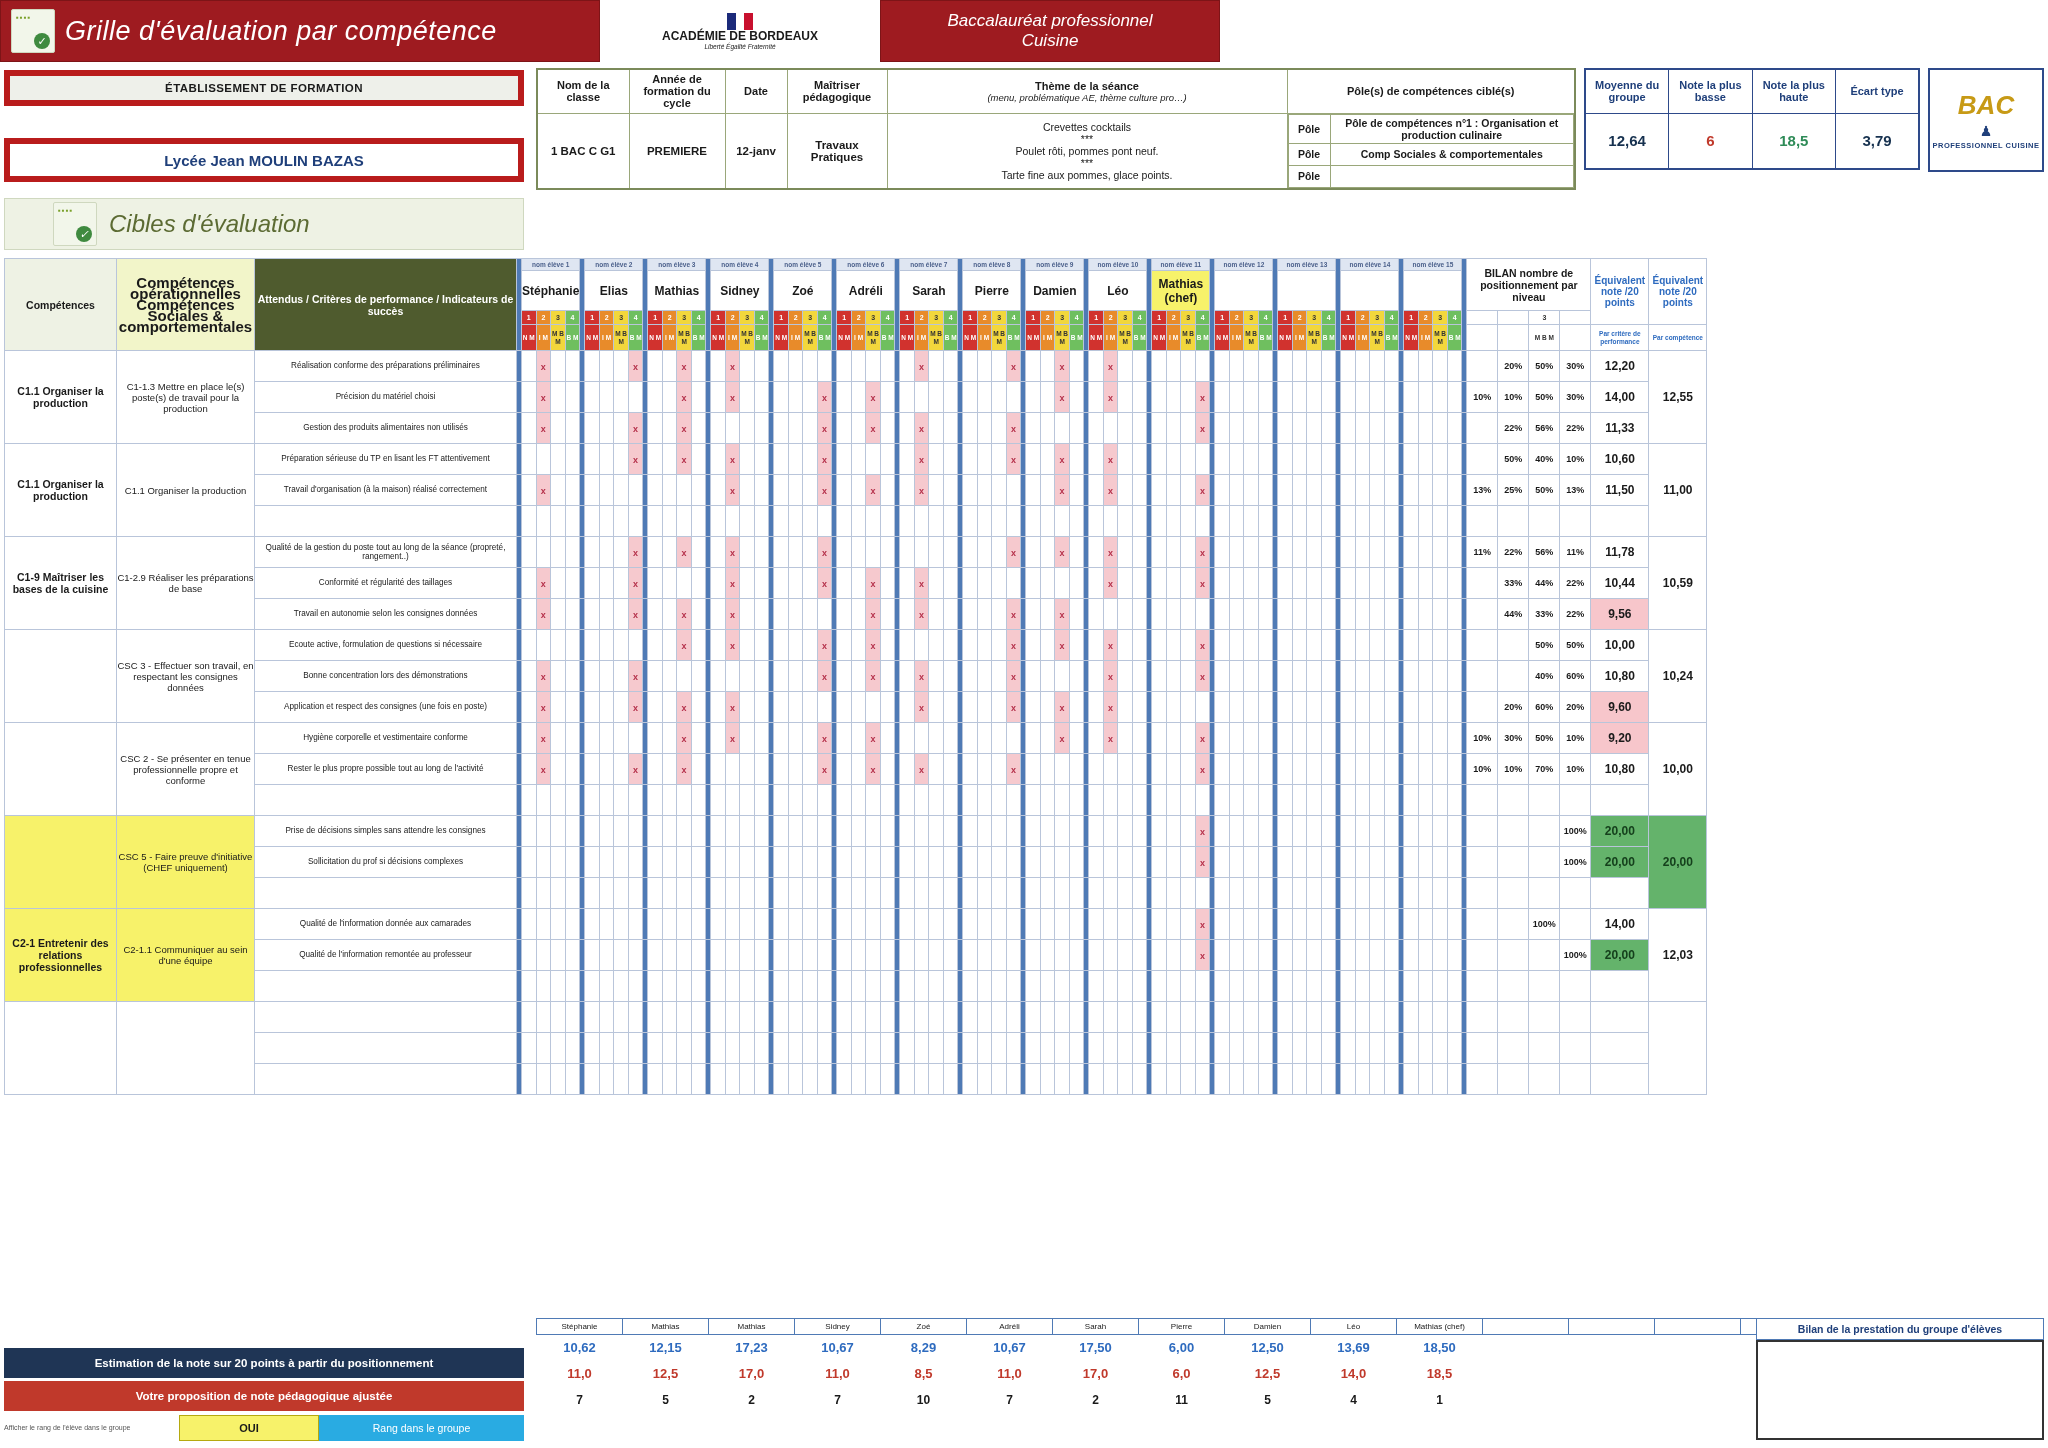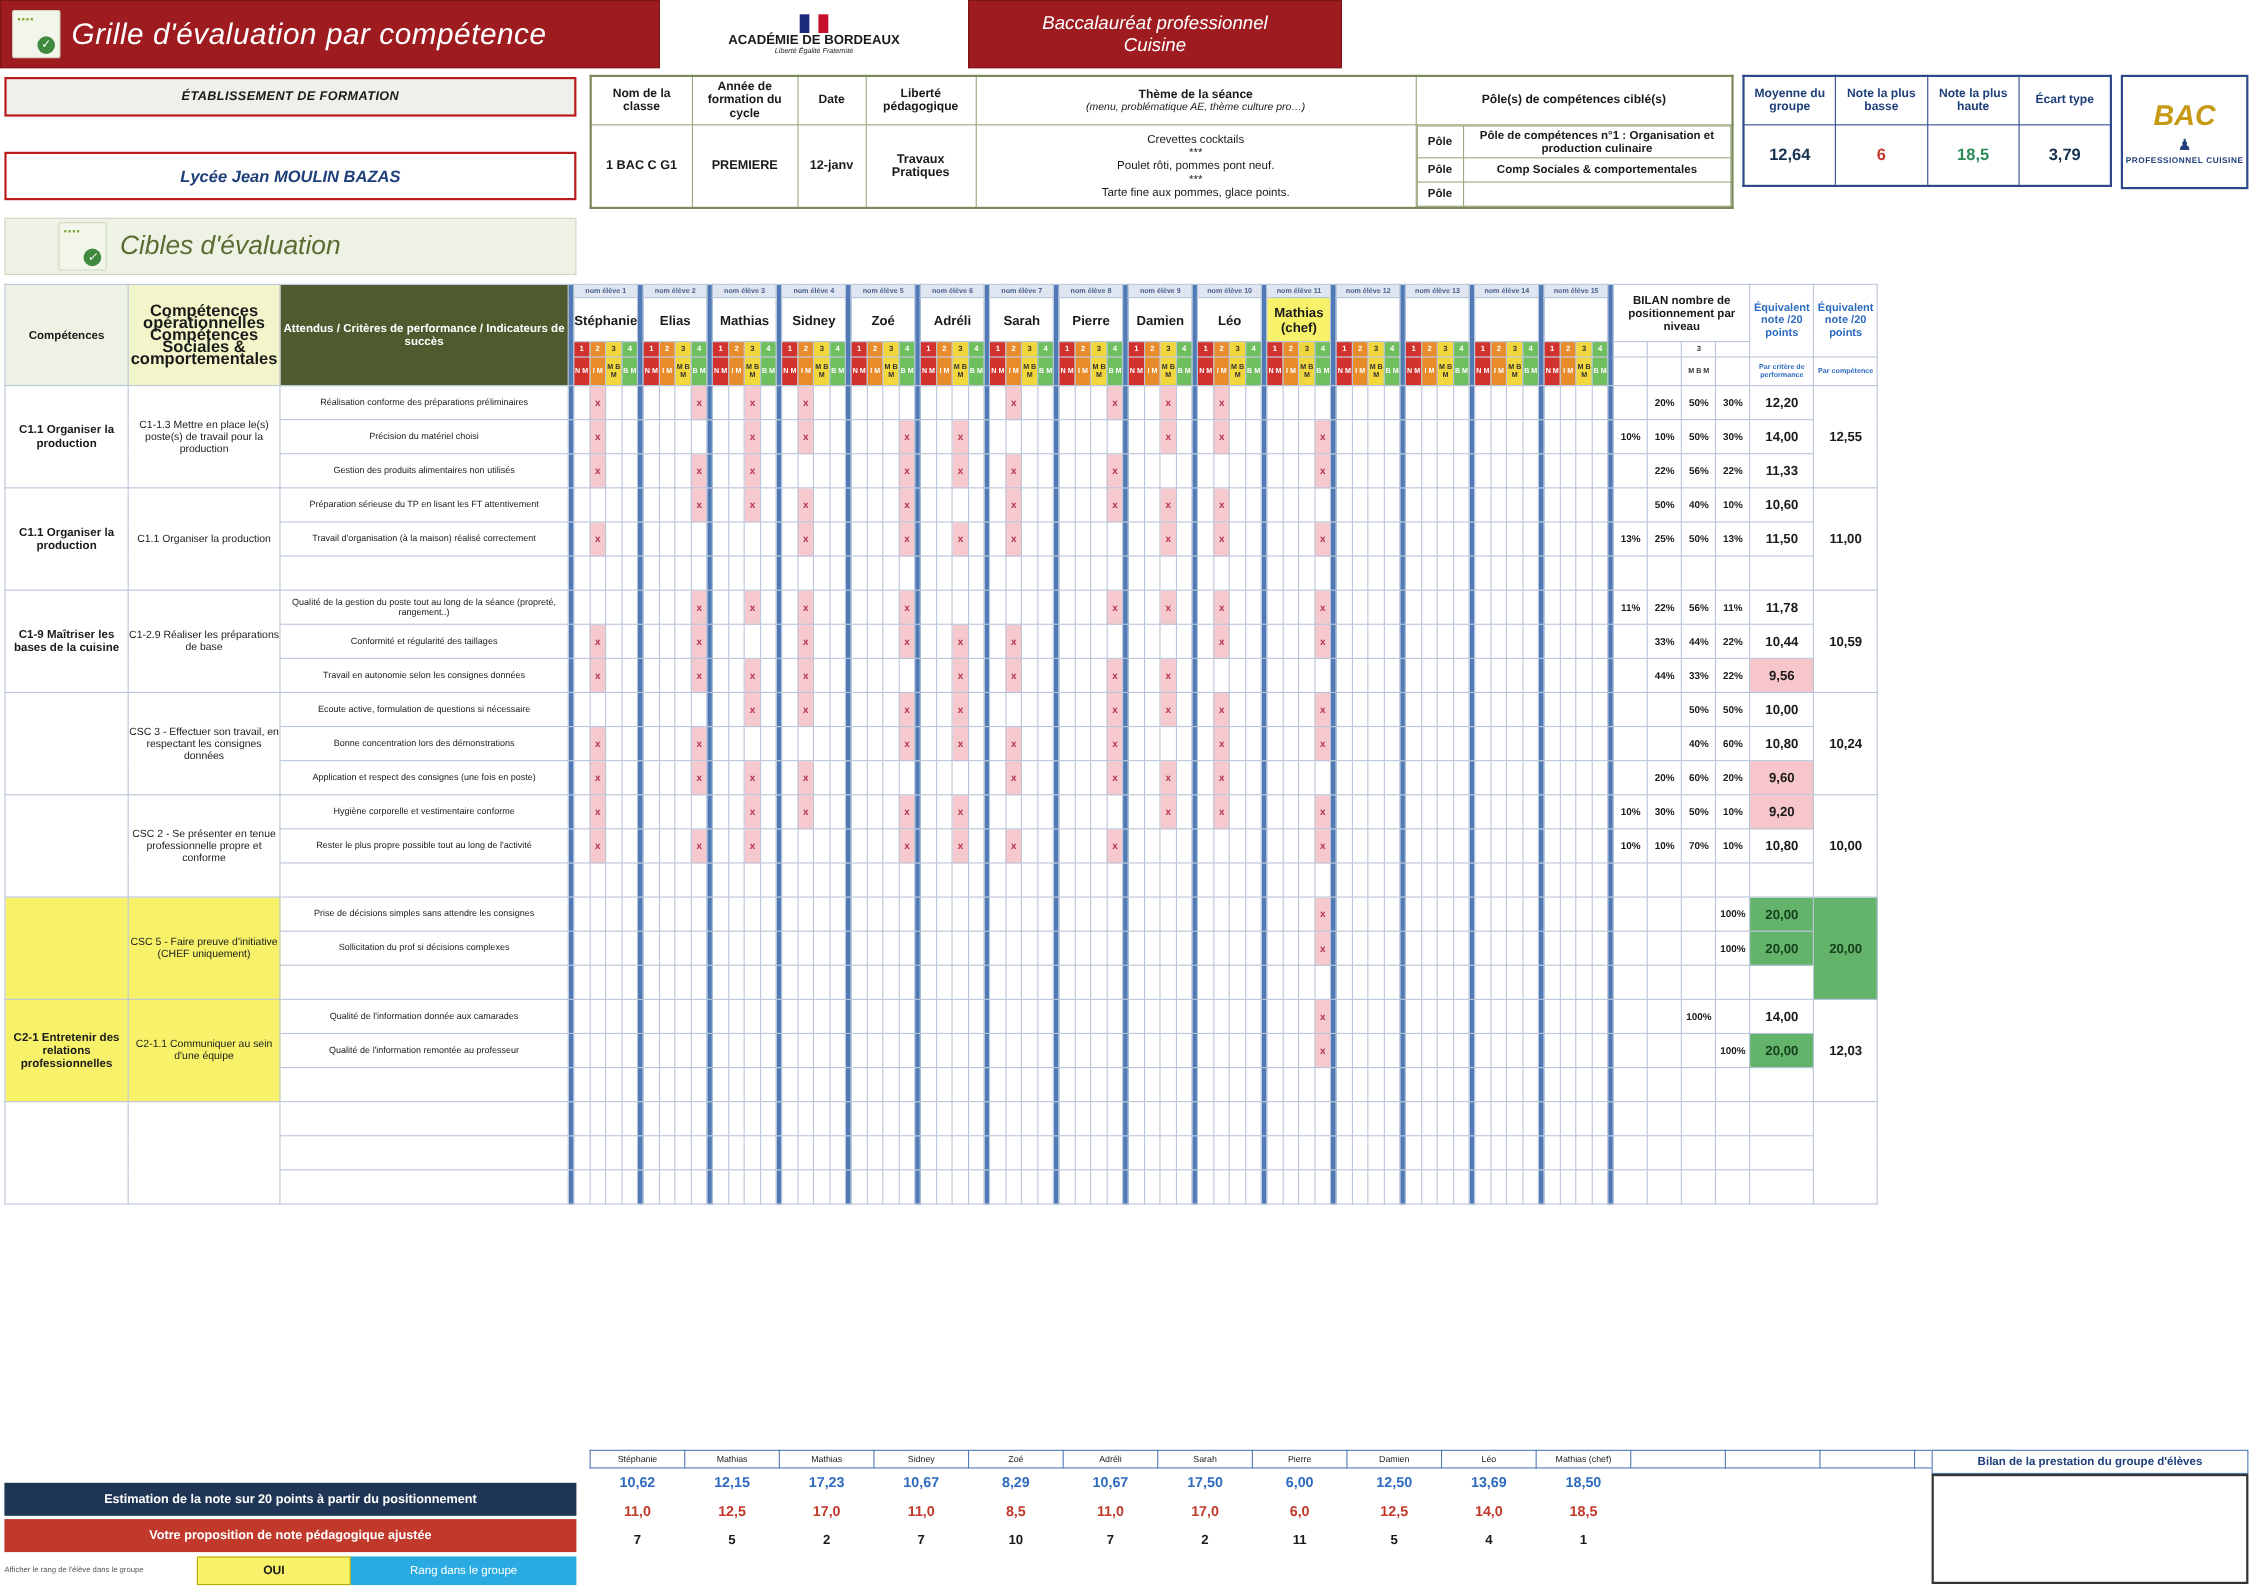--- a/index.html
+++ b/index.html
@@ -35,21 +35,21 @@
   .fb{background:#1b2a7a;} .fw{background:#fff;} .fr{background:#c8102e;}
   .acad { font-weight:bold; font-size:12px; line-height:11px; text-align:right; }
   .banner-right {
     position:absolute; left:880px; top:0; width:340px; height:62px;
     background:#9e1b20; border:1px solid #7d1417; color:#fff;
     display:flex; align-items:center; justify-content:center; flex-direction:column;
     font-size:17px; font-style:italic;
   }
 
   
-  .box { position:absolute; border:2px solid #b91c1c;font-style:italic; }
+  .box { position:absolute; border:6px solid #b91c1c; }
   #etab-title { left:4px; top:70px; width:520px; height:36px; background:#eef0ea;
       display:flex; align-items:center; justify-content:center; font-weight:bold; font-size:11.5px; letter-spacing:.4px;}
   #etab-name { left:4px; top:138px; width:520px; height:44px; background:#fff;
       display:flex; align-items:center; justify-content:center; font-weight:bold; font-size:15px; color:#1f3f7a;}
   #cibles {
     position:absolute; left:4px; top:198px; width:520px; height:52px;
     background:#eef2e4; border:1px solid #cfd8bf; display:flex; align-items:center; gap:12px; padding-left:46px;
     font-size:24px; color:#5c6b33; font-style:italic;
   }
   #cibles .deco-sq { position:absolute; left:48px; }
@@ -165,21 +165,21 @@
       </div>
     <span class="txt">Cibles d'évaluation</span>
   </div>
 
   <table id="info">
     <tbody>
         <tr>
       <th style="width:92px">Nom de la classe</th>
       <th style="width:96px">Année de formation du cycle</th>
       <th style="width:62px">Date</th>
-      <th style="width:100px">Liberté pédagogique</th>
+      <th style="width:100px">Maîtriser pédagogique</th>
       <th style="width:400px">
         <div>Thème de la séance</div>
         <div style="font-style:italic;font-weight:normal;font-size:9.5px">(menu, problématique AE, thème culture pro…)</div>
       </th>
       <th>Pôle(s) de compétences ciblé(s)</th>
     </tr>
     <tr>
       <td rowspan="3" style="font-weight:bold;font-size:11.5px">1 BAC C G1</td>
       <td rowspan="3" style="font-weight:bold;font-size:11.5px">PREMIERE</td>
       <td rowspan="3" style="font-weight:bold;font-size:11.5px">12-janv</td>

